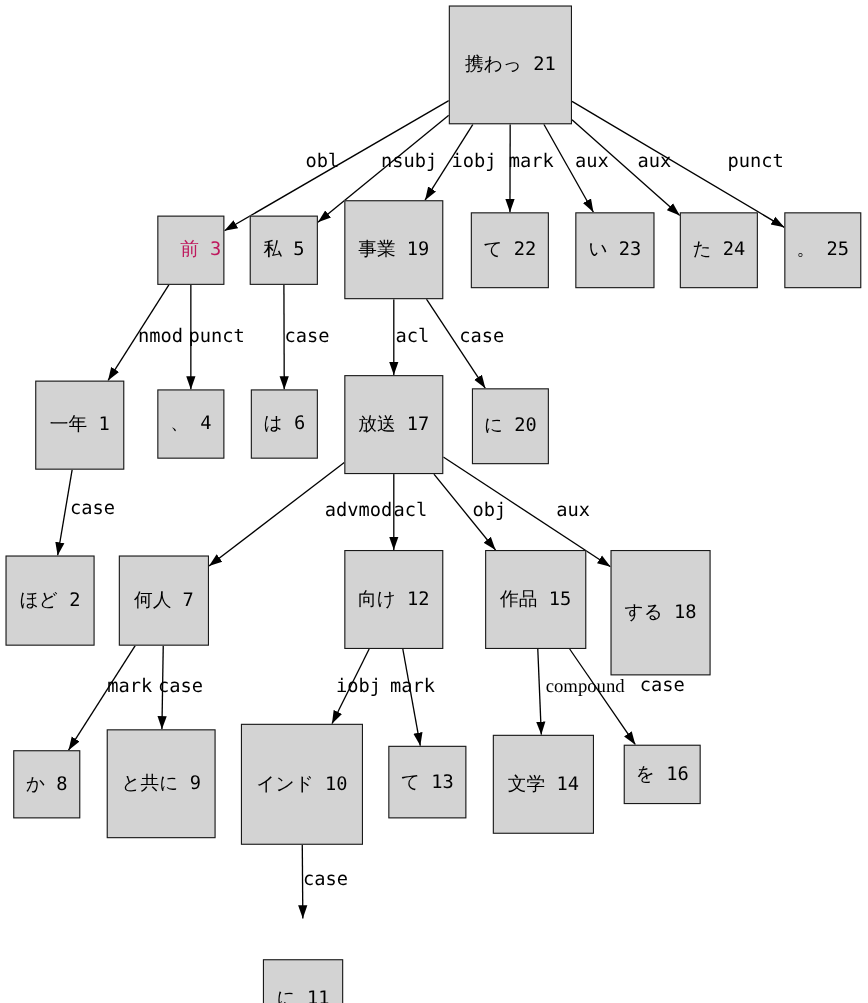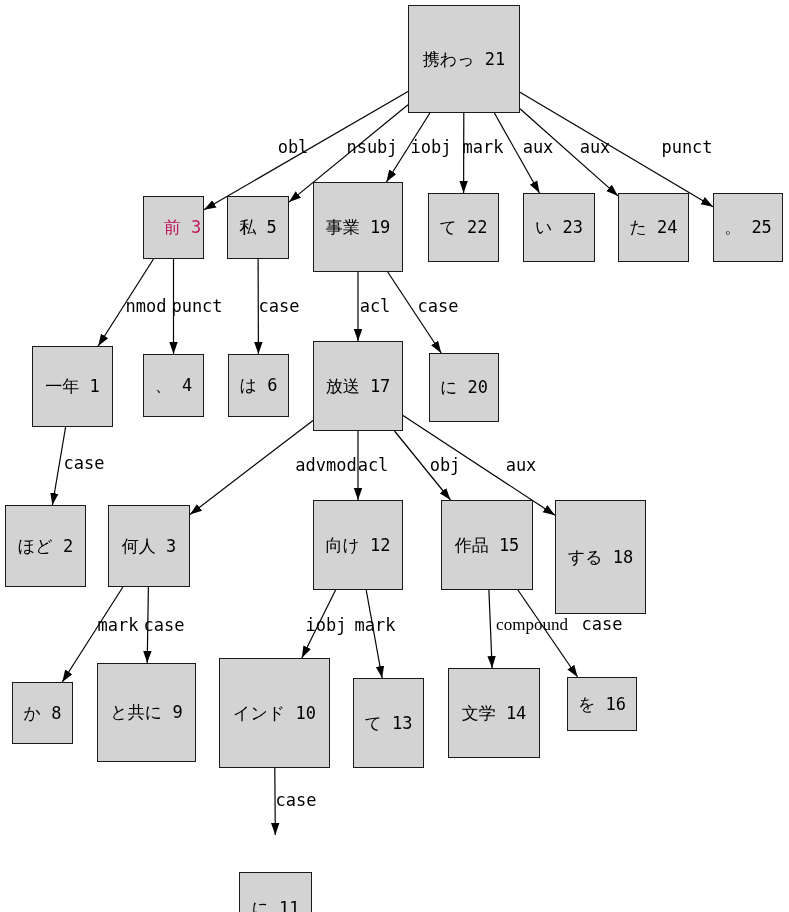--- a/index.html
+++ b/index.html
@@ -85,28 +85,28 @@
       <div class="node" style="left: 428px; top: 193px; width: 71px; height: 69px; background: rgb(211, 211, 211); border: 1.4px solid rgb(26, 26, 26); color: rgb(0, 0, 0);">て 22</div>
       <div class="node" style="left: 523px; top: 193px; width: 72px; height: 69px; background: rgb(211, 211, 211); border: 1.4px solid rgb(26, 26, 26); color: rgb(0, 0, 0);">い 23</div>
       <div class="node" style="left: 618px; top: 193px; width: 71px; height: 69px; background: rgb(211, 211, 211); border: 1.4px solid rgb(26, 26, 26); color: rgb(0, 0, 0);">た 24</div>
       <div class="node" style="left: 713px; top: 193px; width: 70px; height: 69px; background: rgb(211, 211, 211); border: 1.4px solid rgb(26, 26, 26); color: rgb(0, 0, 0);">。 25</div>
       <div class="node" style="left: 32px; top: 346px; width: 81px; height: 81px; background: rgb(211, 211, 211); border: 1.4px solid rgb(26, 26, 26); color: rgb(0, 0, 0);">一年 1</div>
       <div class="node" style="left: 143px; top: 354px; width: 61px; height: 63px; background: rgb(211, 211, 211); border: 1.4px solid rgb(26, 26, 26); color: rgb(0, 0, 0);">、 4</div>
       <div class="node" style="left: 228px; top: 354px; width: 61px; height: 63px; background: rgb(211, 211, 211); border: 1.4px solid rgb(26, 26, 26); color: rgb(0, 0, 0);">は 6</div>
       <div class="node" style="left: 313px; top: 341px; width: 90px; height: 90px; background: rgb(211, 211, 211); border: 1.4px solid rgb(26, 26, 26); color: rgb(0, 0, 0);">放送 17</div>
       <div class="node" style="left: 429px; top: 353px; width: 70px; height: 69px; background: rgb(211, 211, 211); border: 1.4px solid rgb(26, 26, 26); color: rgb(0, 0, 0);">に 20</div>
       <div class="node" style="left: 5px; top: 505px; width: 81px; height: 82px; background: rgb(211, 211, 211); border: 1.4px solid rgb(26, 26, 26); color: rgb(0, 0, 0);">ほど 2</div>
-      <div class="node" style="left: 108px; top: 505px; width: 82px; height: 82px; background: rgb(211, 211, 211); border: 1.4px solid rgb(26, 26, 26); color: rgb(0, 0, 0);">何人 3</div>
+      <div class="node" style="left: 108px; top: 505px; width: 82px; height: 82px; background: rgb(211, 211, 211); border: 1.4px solid rgb(26, 26, 26); color: rgb(0, 0, 0);">何人 7</div>
       <div class="node" style="left: 313px; top: 500px; width: 90px; height: 90px; background: rgb(211, 211, 211); border: 1.4px solid rgb(26, 26, 26); color: rgb(0, 0, 0);">向け 12</div>
       <div class="node" style="left: 441px; top: 500px; width: 92px; height: 90px; background: rgb(211, 211, 211); border: 1.4px solid rgb(26, 26, 26); color: rgb(0, 0, 0);">作品 15</div>
       <div class="node" style="left: 555px; top: 500px; width: 91px; height: 114px; background: rgb(211, 211, 211); border: 1.4px solid rgb(26, 26, 26); color: rgb(0, 0, 0);">する 18</div>
       <div class="node" style="left: 12px; top: 682px; width: 61px; height: 62px; background: rgb(211, 211, 211); border: 1.4px solid rgb(26, 26, 26); color: rgb(0, 0, 0);">か 8</div>
       <div class="node" style="left: 97px; top: 663px; width: 99px; height: 99px; background: rgb(211, 211, 211); border: 1.4px solid rgb(26, 26, 26); color: rgb(0, 0, 0);">と共に 9</div>
       <div class="node" style="left: 219px; top: 658px; width: 111px; height: 110px; background: rgb(211, 211, 211); border: 1.4px solid rgb(26, 26, 26); color: rgb(0, 0, 0);">インド 10</div>
-      <div class="node" style="left: 353px; top: 678px; width: 71px; height: 90px; background: rgb(211, 211, 211); border: 1.4px solid rgb(26, 26, 26); color: rgb(0, 0, 0);">て 13</div>
+      <div class="node" style="left: 353px; top: 678px; width: 71px; height: 66px; background: rgb(211, 211, 211); border: 1.4px solid rgb(26, 26, 26); color: rgb(0, 0, 0);">て 13</div>
       <div class="node" style="left: 448px; top: 668px; width: 92px; height: 90px; background: rgb(211, 211, 211); border: 1.4px solid rgb(26, 26, 26); color: rgb(0, 0, 0);">文学 14</div>
       <div class="node" style="left: 567px; top: 677px; width: 70px; height: 54px; background: rgb(211, 211, 211); border: 1.4px solid rgb(26, 26, 26); color: rgb(0, 0, 0);">を 16</div>
       <div class="node" style="left: 239px; top: 872px; width: 73px; height: 72px; background: rgb(211, 211, 211); border: 1.4px solid rgb(26, 26, 26); color: rgb(0, 0, 0);">に 11</div>
     </div>
   <div id="labels-layer">
       <div class="edge-label" style="left: 293px; top: 147px; color: rgb(0, 0, 0);">obl</div>
       <div class="edge-label" style="left: 372px; top: 147px; color: rgb(0, 0, 0);">nsubj</div>
       <div class="edge-label" style="left: 431px; top: 147px; color: rgb(0, 0, 0);">iobj</div>
       <div class="edge-label" style="left: 483px; top: 147px; color: rgb(0, 0, 0);">mark</div>
       <div class="edge-label" style="left: 538px; top: 147px; color: rgb(0, 0, 0);">aux</div>

